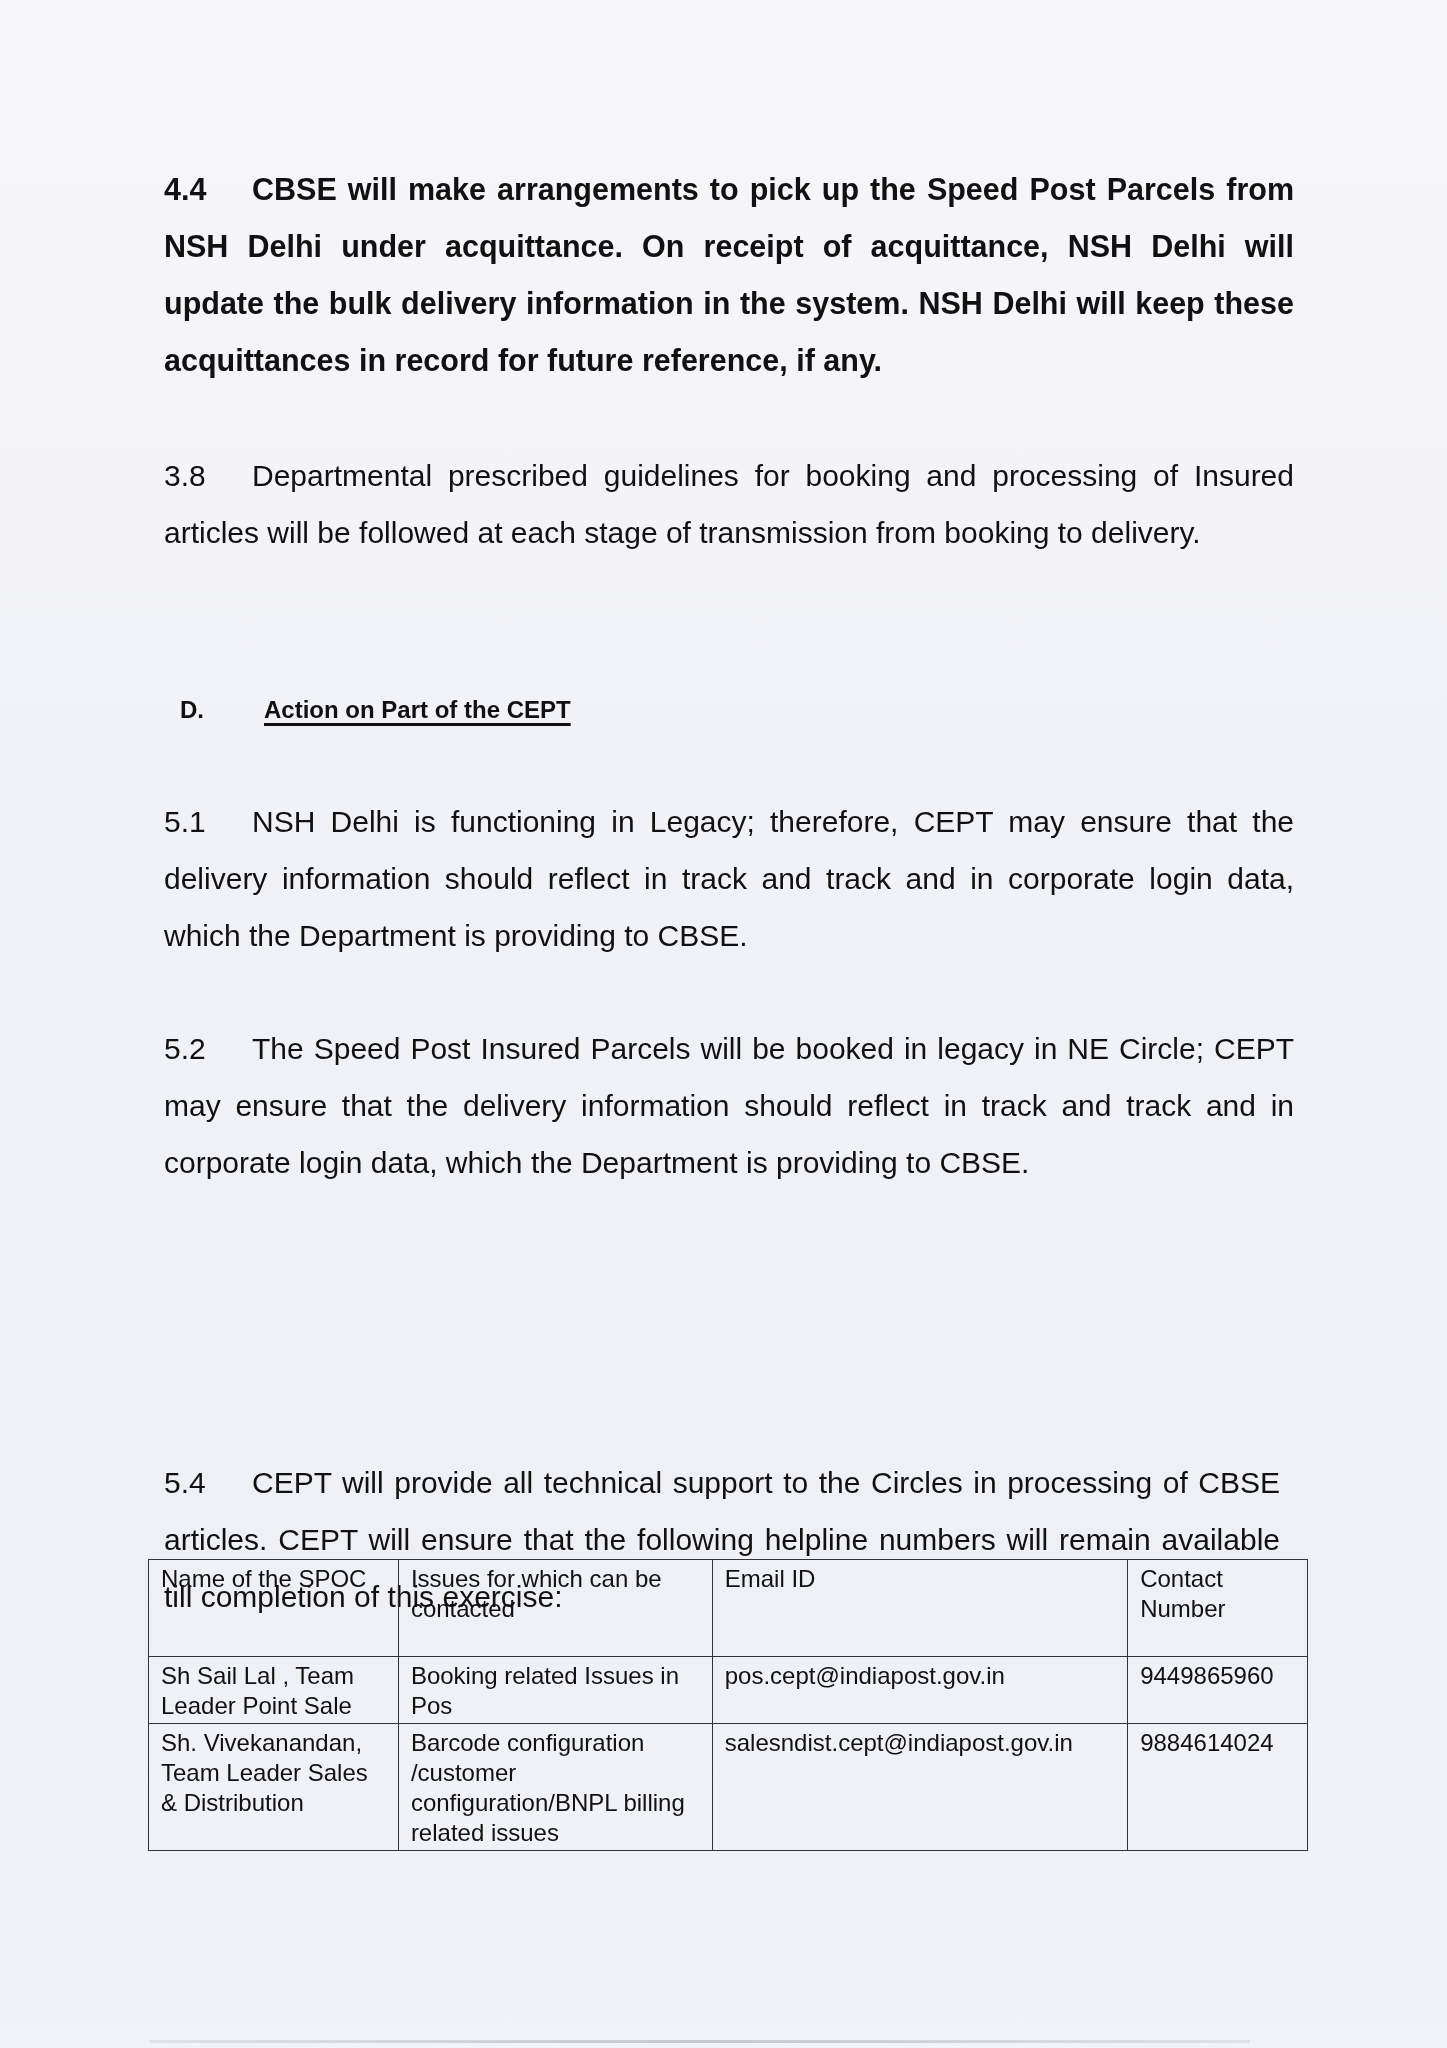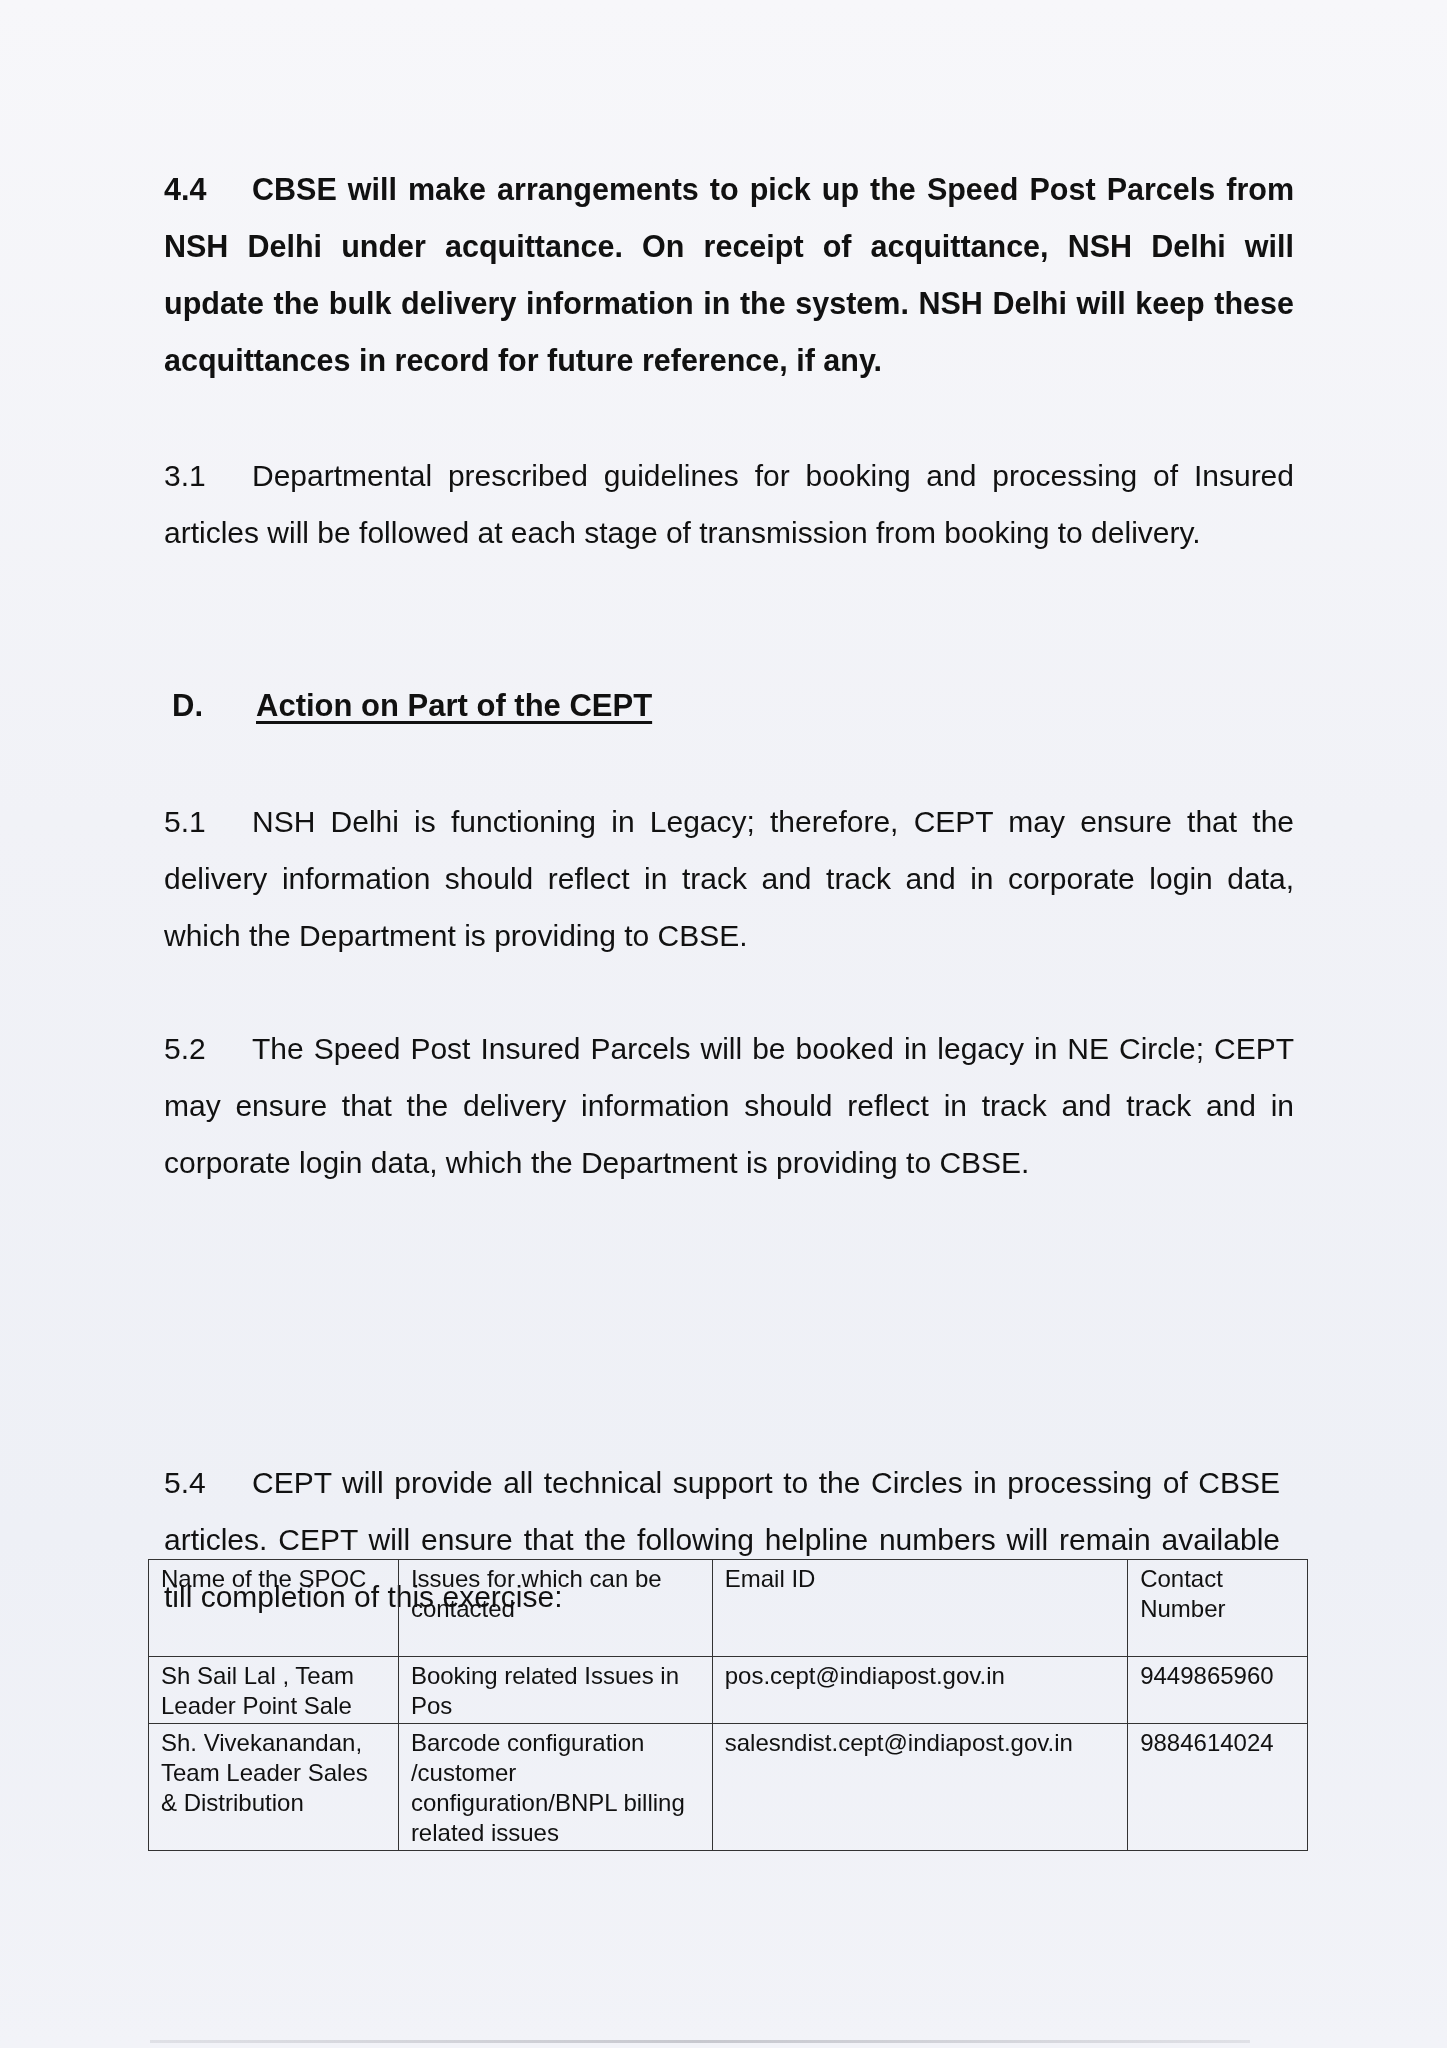--- a/index.html
+++ b/index.html
@@ -38,26 +38,26 @@
     .num {
       display: inline-block;
       width: 88px;
     }
     #p44 { top: 161px; }
     #p45 { top: 447px; }
     #secD {
       position: absolute;
       left: 164px;
       top: 680px;
-      font-size: 31px;
+      font-size: 24px;
       font-weight: bold;
       text-decoration: underline;
       text-decoration-thickness: 3px;
       text-underline-offset: 5px;
-      margin: 8px;
+      margin: 16px;
     }
     #secD .letter { display: inline-block; width: 84px; }
     #p51 { top: 793px; }
     #p52 { top: 1020px; }
     #p53 { top: 1197px; width: 1116px; }
     #p54 { top: 1454px; width: 1116px; }
 
     table.spoc {
       position: absolute;
       left: 148px;
@@ -90,21 +90,21 @@
       background: linear-gradient(90deg, rgba(120,120,130,0.15), rgba(120,120,130,0.35), rgba(120,120,130,0.15));
     }
   </style>
 </head>
 <body>
 
 <div class="page">
 
   <p class="para bold" id="p44"><span class="num">4.4</span><span>CBSE will make arrangements to pick up the Speed Post Parcels from NSH Delhi under acquittance. On receipt of acquittance, NSH Delhi will update the bulk delivery information in the system. NSH Delhi will keep these acquittances in record for future reference, if any.</span></p>
 
-  <p class="para" id="p45"><span class="num">3.1</span><span>Departmental prescribed guidelines for booking and processing of Insured articles will be followed at each stage of transmission from booking to delivery.</span></p>
+  <p class="para" id="p45"><span class="num">3.8</span><span>Departmental prescribed guidelines for booking and processing of Insured articles will be followed at each stage of transmission from booking to delivery.</span></p>
 
   <h2 id="secD"><span class="letter">D.</span><span>Action on Part of the CEPT</span></h2>
 
   <p class="para" id="p51"><span class="num">5.1</span><span>NSH Delhi is functioning in Legacy; therefore, CEPT may ensure that the delivery information should reflect in track and track and in corporate login data, which the Department is providing to CBSE.</span></p>
 
   <p class="para" id="p52"><span class="num">5.2</span><span>The Speed Post Insured Parcels will be booked in legacy in NE Circle; CEPT may ensure that the delivery information should reflect in track and track and in corporate login data, which the Department is providing to CBSE.</span></p>
 
 
   <p class="para" id="p54"><span class="num">5.4</span><span>CEPT will provide all technical support to the Circles in processing of CBSE articles. CEPT will ensure that the following helpline numbers will remain available till completion of this exercise:</span></p>
 

